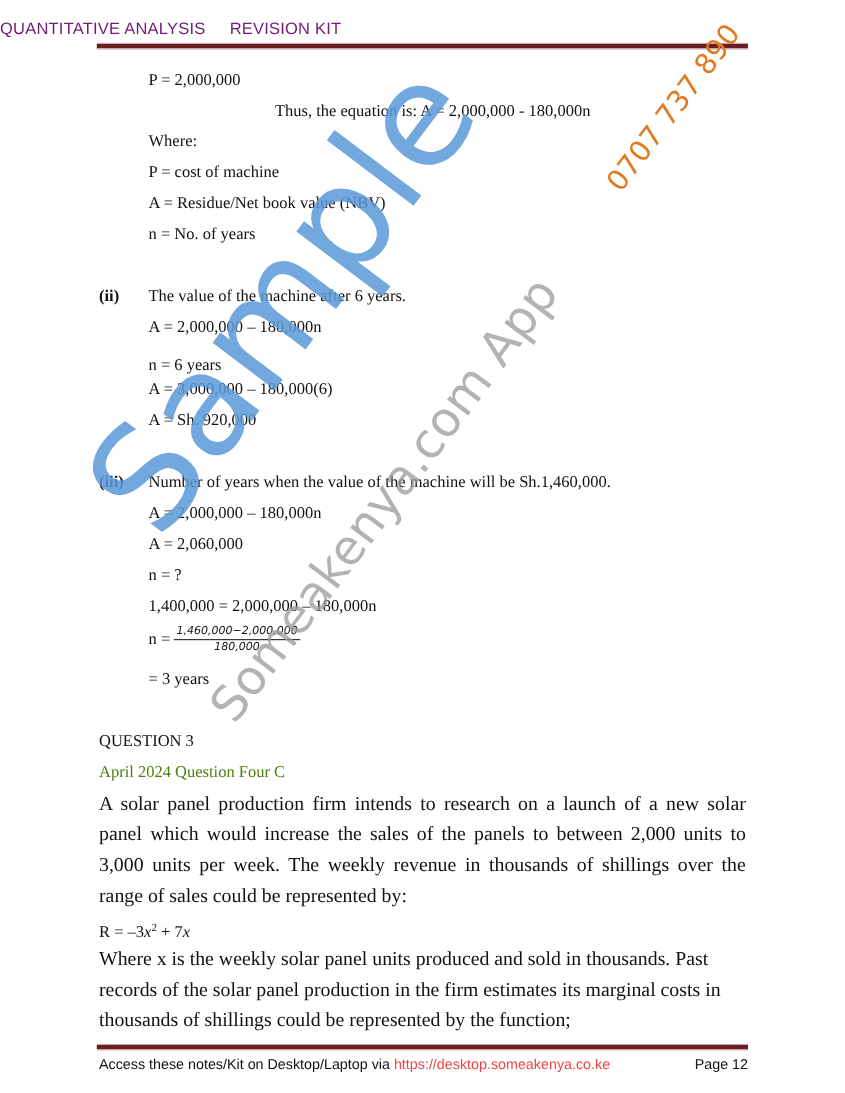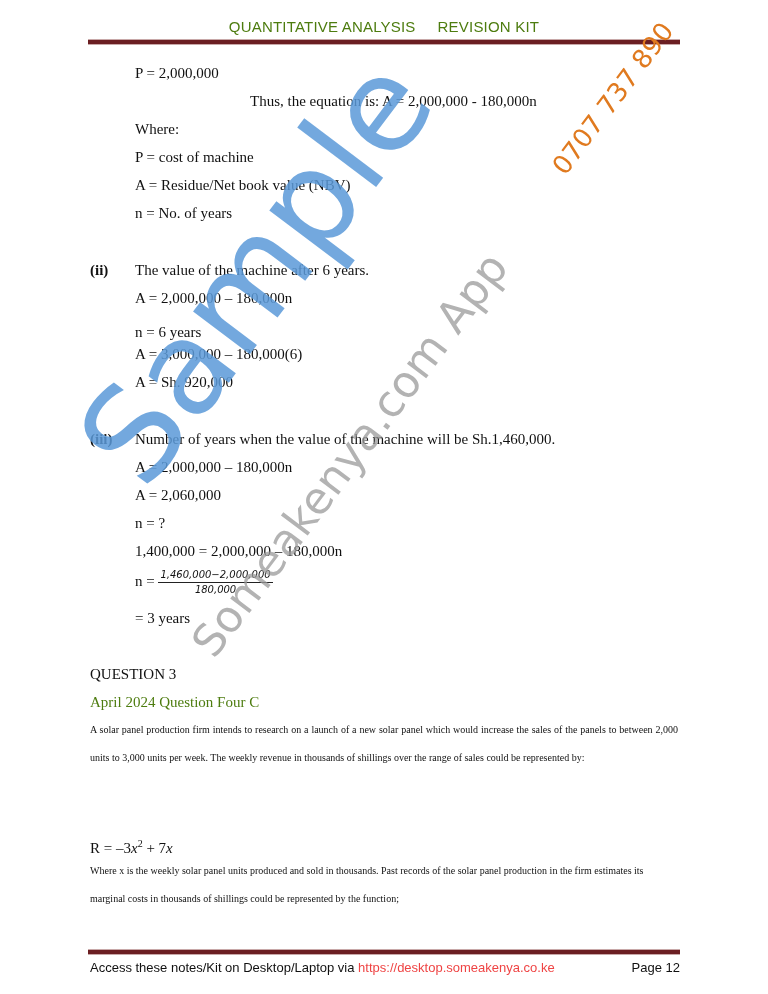--- a/index.html
+++ b/index.html
@@ -1,41 +1,41 @@
 <!DOCTYPE html>
 <html><head>
 <meta charset="utf-8">
 <style>
   html, body { margin: 0; padding: 0; }
   body {
     width: 768px; height: 994px; background: #ffffff; position: relative; overflow: hidden;
     font-family: "Liberation Serif", "DejaVu Serif", serif; color: #111;
   }
   .page-header {
-    position: absolute; top: 18px; left: 0; width: 768px; text-align: center;
-    font-family: "Liberation Sans", "DejaVu Sans", sans-serif; font-size: 15px; color: #4d7c0f;
+    position: absolute; top: 18px; left: 0; width: 768px; 
+    font-family: "Liberation Sans", "DejaVu Sans", sans-serif; font-size: 15px; color: #701a75;
     letter-spacing: 0.2px;
   }
   .page-header .gap { display: inline-block; width: 22px; }
   .rule {
     position: absolute; left: 88px; width: 592px;
   }
   .rule-top { top: 39px; }
   .rule-bottom { top: 949px; }
   .rule .thin { height: 1px; background: #c8a8a8; }
   .rule .thick { height: 4px; background: #6b1e22; }
   .line {
     position: absolute; font-size: 15px; line-height: 18px; white-space: nowrap;
   }
   .ind { left: 135px; }
   .num { left: 90px; font-weight: bold; }
   .bold { font-weight: normal; }
   .red { color: #4d7c0f; font-weight: normal; }
   .para {
-    position: absolute; left: 90px; width: 588px; font-size: 10px; line-height: 28px;
+    position: absolute; left: 90px; width: 588px; font-size: 18px; line-height: 28px;
     text-align: justify;
   }
   .frac { display: inline-block; vertical-align: middle; text-align: center;
     font-family: "DejaVu Sans", sans-serif; font-size: 10px; line-height: 12px; font-style: italic; }
   .frac .numer { display: block; border-bottom: 1px solid #222; padding: 0 2px 1px 2px; }
   .frac .denom { display: block; padding-top: 1px; }
   .wm { position: absolute; pointer-events: none; white-space: nowrap;
     font-family: "DejaVu Sans", "Liberation Sans", sans-serif; transform-origin: left bottom; }
   .wm-sample { left: 170px; top: 360px; font-size: 130px; color: #5b9ad9; opacity: 0.85;
     transform: rotate(-53deg); }

